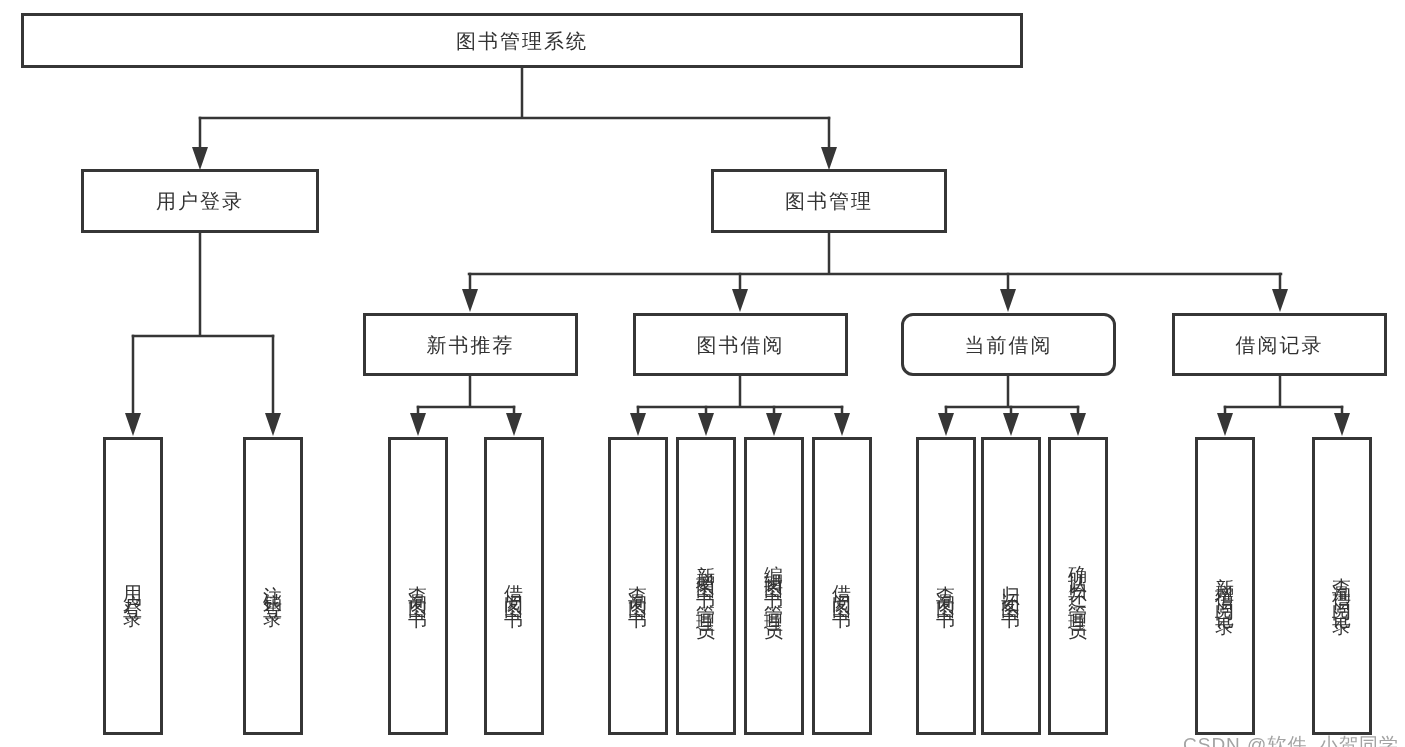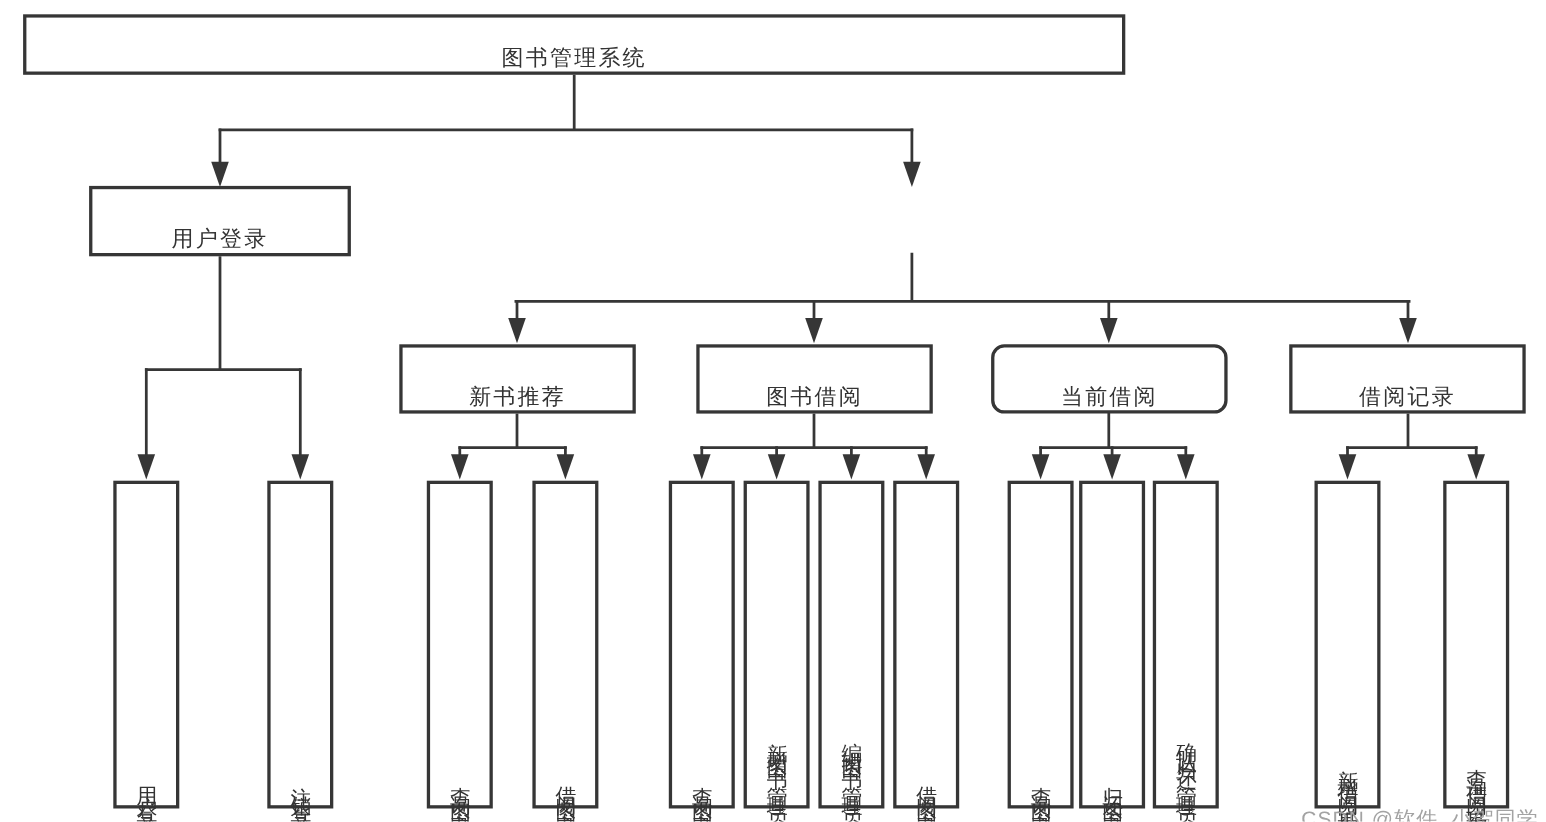--- a/index.html
+++ b/index.html
@@ -5,21 +5,21 @@
   html,body{margin:0;padding:0;background:#ffffff;}
   #canvas{
     position:relative;width:1405px;height:747px;background:#ffffff;
     font-family:"Liberation Sans",sans-serif;overflow:hidden;
   }
   #wires{position:absolute;left:0;top:0;width:1405px;height:747px;}
   #wires path{stroke:#363636;stroke-width:2.5;fill:none;stroke-linecap:square;}
   #wires polygon{fill:#363636;stroke:none;}
   .nbox{
     position:absolute;box-sizing:border-box;border:3px solid #363636;background:#ffffff;
-    display:flex;align-items:flex-end;justify-content:center;
+    display:flex;align-items:center;justify-content:center;
     color:#333333;font-size:20px;letter-spacing:2px;line-height:1.2;text-align:center;
   }
   .leaf span{
     writing-mode:vertical-lr;
     font-size:19px;line-height:1;letter-spacing:8px;color:#333333;
   }
   #watermark{
     position:absolute;left:1183px;top:732px;
     color:#a3a3a3;font-size:19px;letter-spacing:1px;white-space:nowrap;
   }
@@ -86,20 +86,23 @@
     </g>
   </svg>
 
   <div class="nbox" style="left:21px;top:13px;width:1002px;height:55px;">
     <span>图书管理系统</span>
   </div>
 
   <div class="nbox" style="left:81px;top:169px;width:238px;height:64px;">
     <span>用户登录</span>
   </div>
+  <div class="nbox" style="left:711px;top:169px;width:236px;height:64px;">
+    <span>图书管理</span>
+  </div>
 
   <div class="nbox" style="left:363px;top:313px;width:215px;height:63px;">
     <span>新书推荐</span>
   </div>
   <div class="nbox" style="left:633px;top:313px;width:215px;height:63px;">
     <span>图书借阅</span>
   </div>
   <div class="nbox" style="left:901px;top:313px;width:215px;height:63px;border-radius:12px;">
     <span>当前借阅</span>
   </div>

